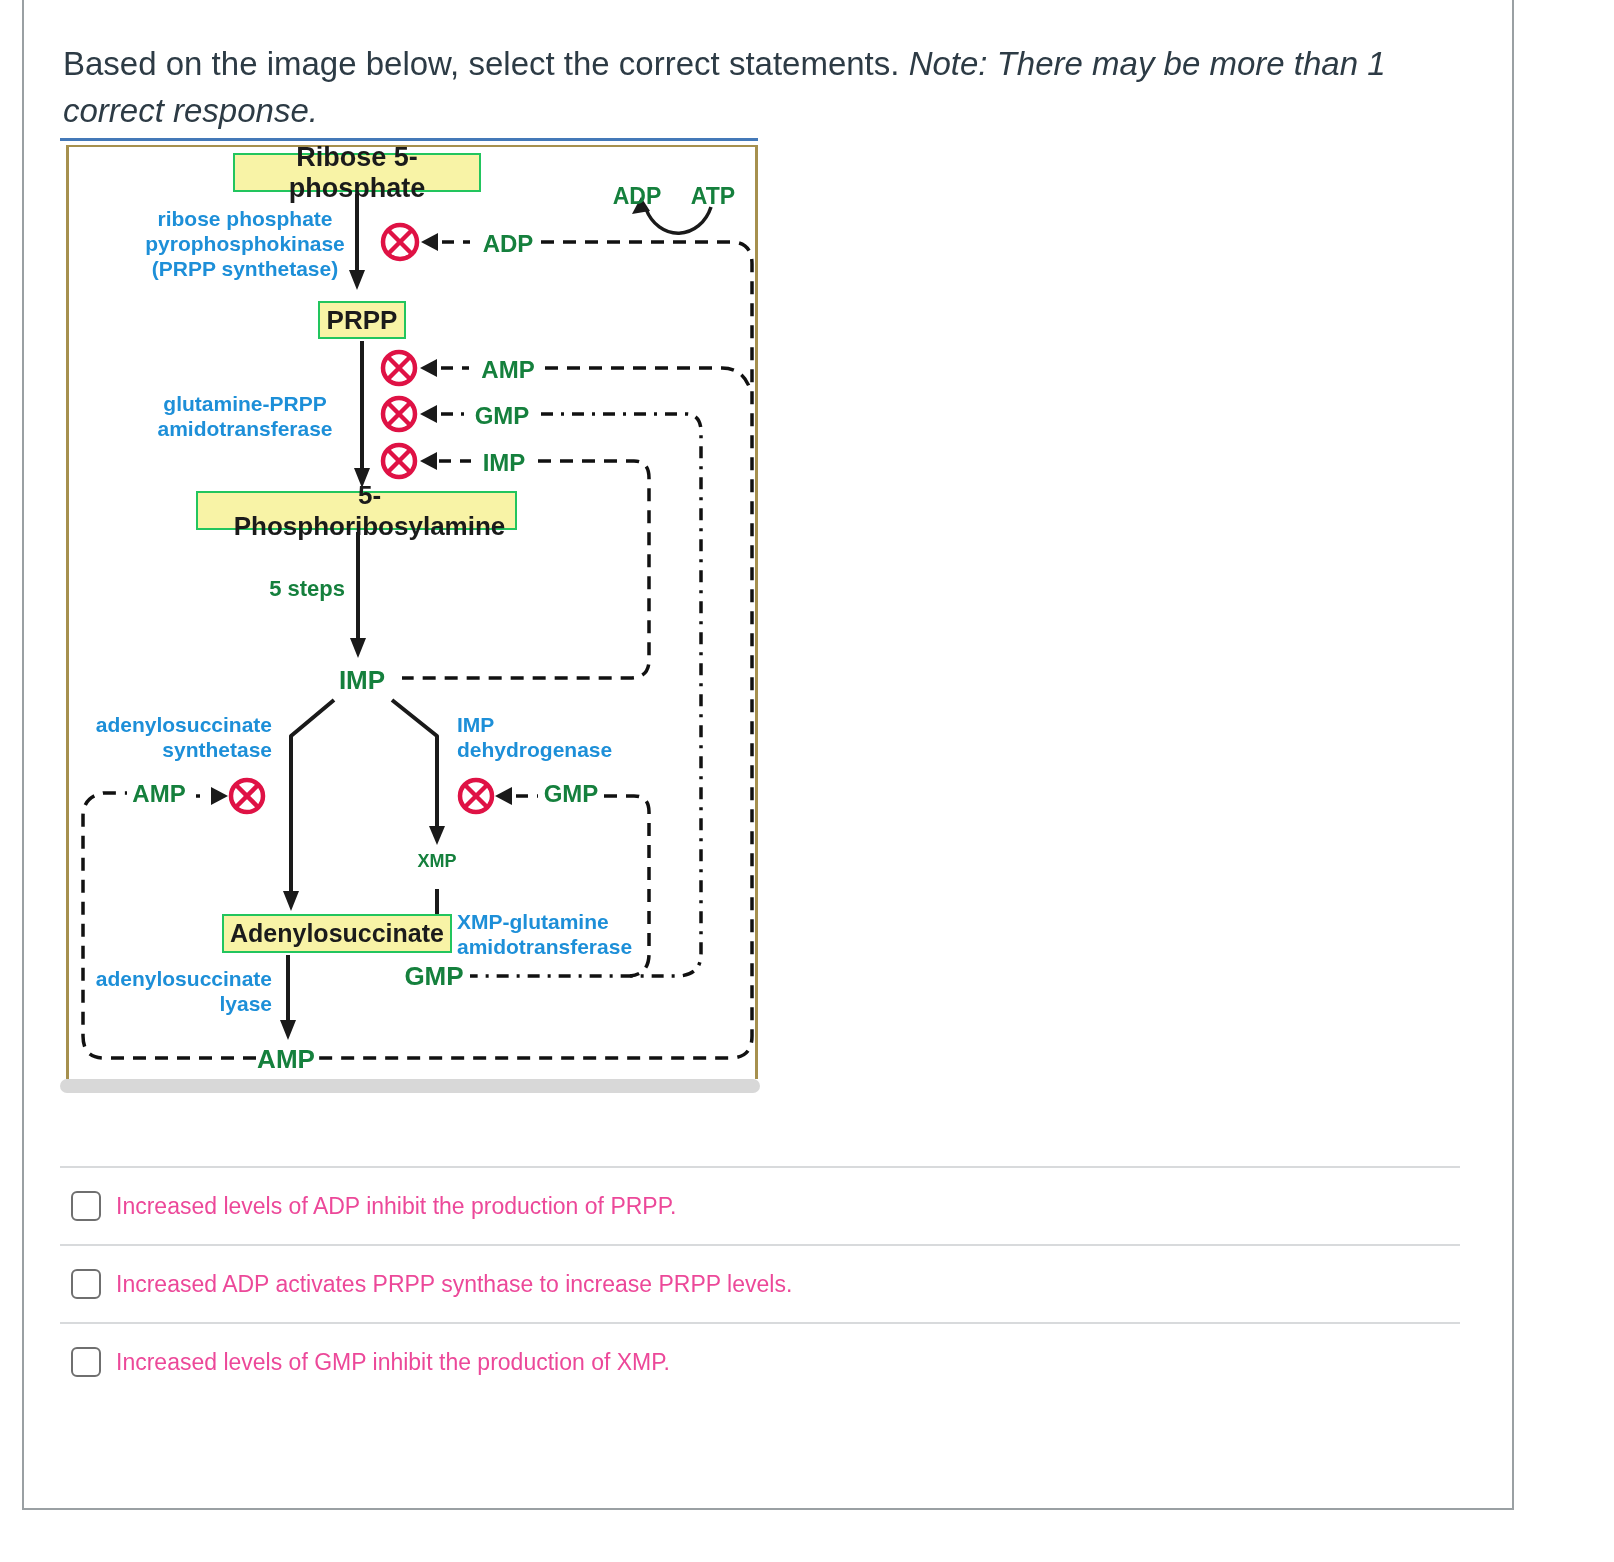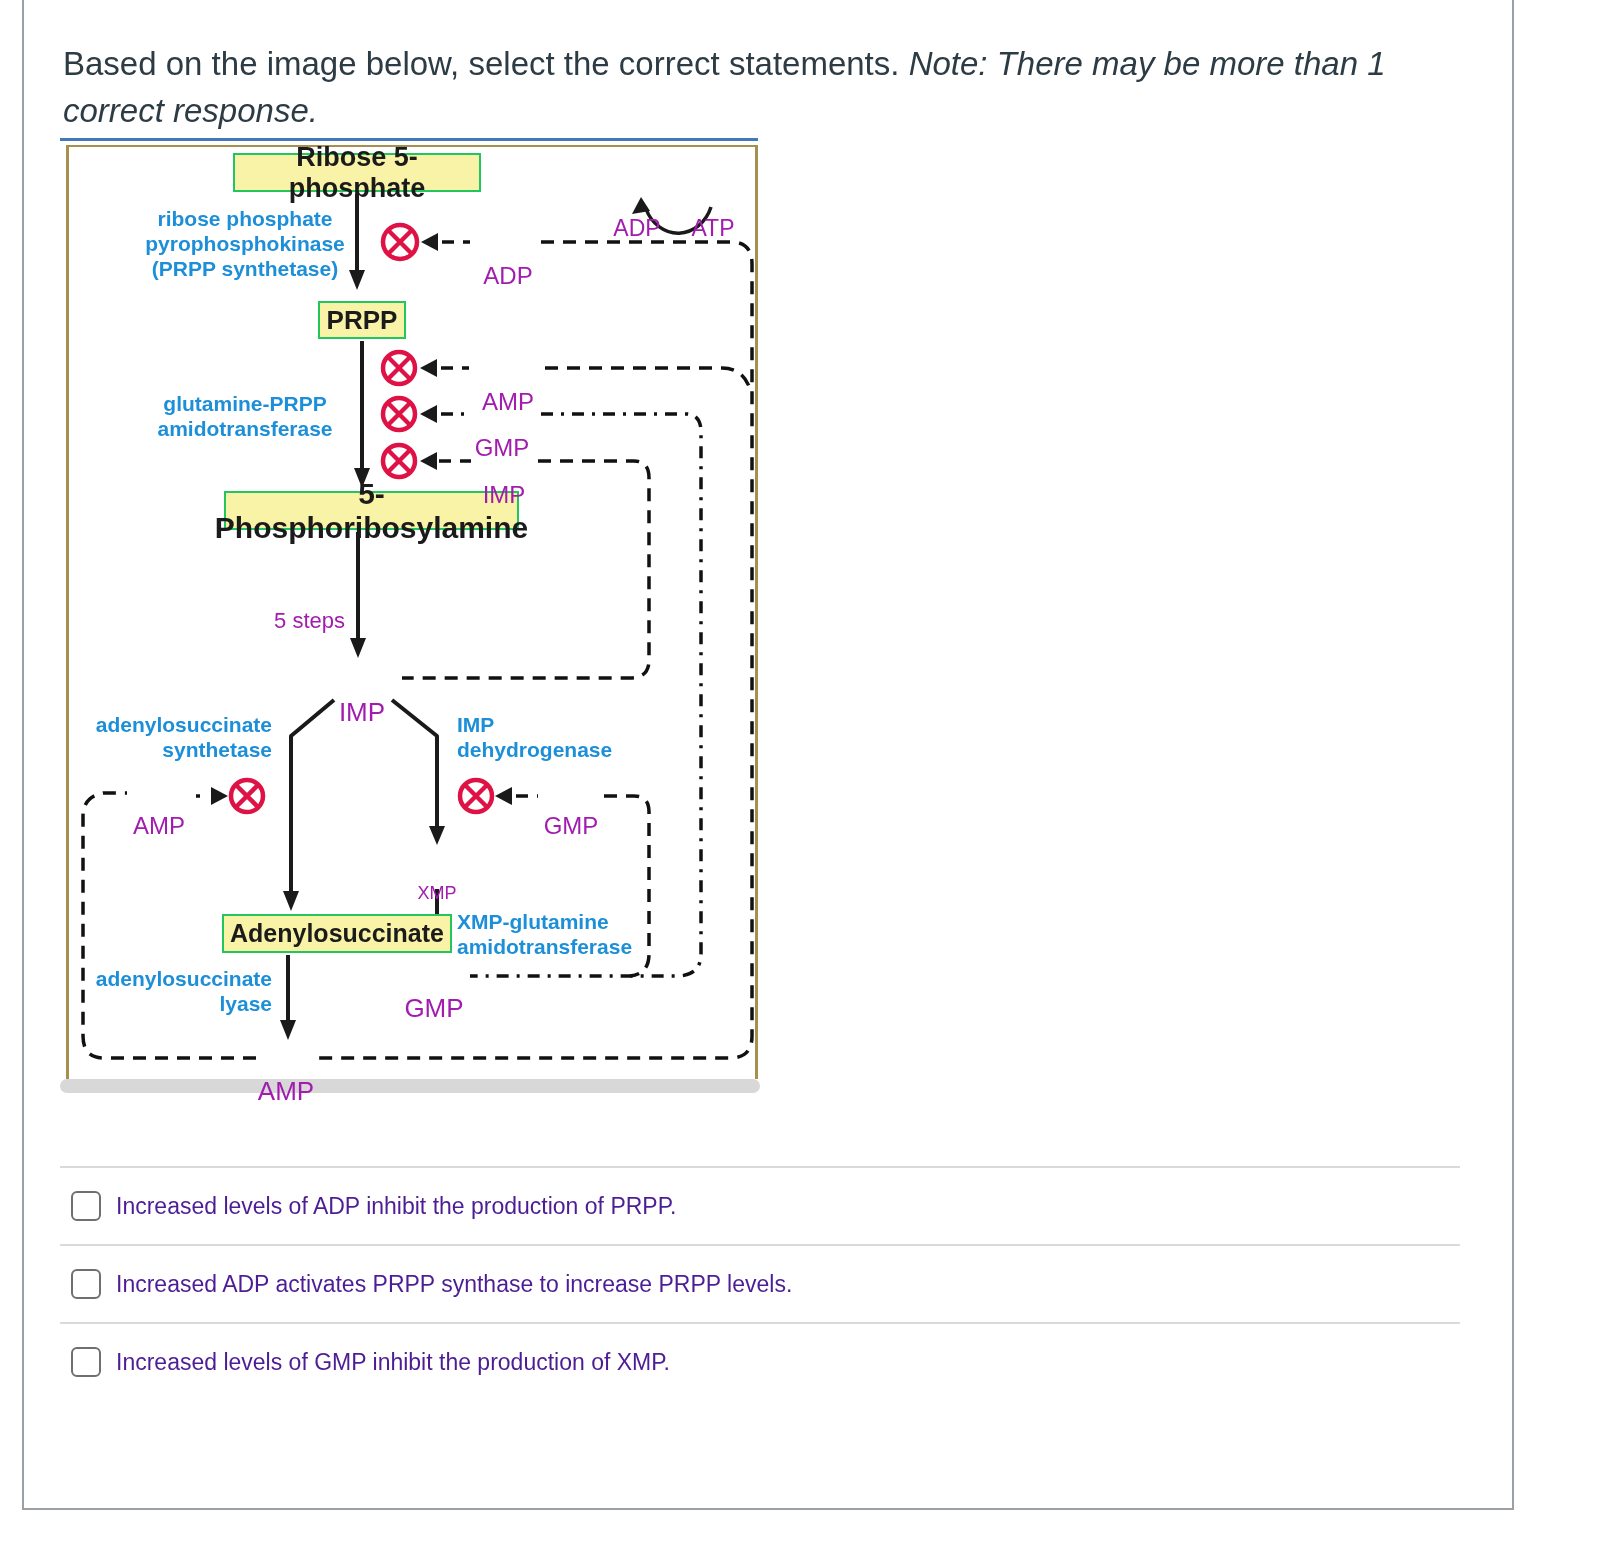--- a/index.html
+++ b/index.html
@@ -15,28 +15,28 @@
   
   .blue-rule{left:60px;top:138px;width:698px;height:3px;background:var(--top-line-blue,#4479b8);}
   .fig-border{left:66px;top:145px;width:686px;height:932px;background:#fff;
     border:3px solid var(--border-tan,#a6904e);border-top-width:2px;border-bottom:none;}
   .shadow-bar{left:60px;top:1079px;width:700px;height:14px;background:#d8d8d8;border-radius:7px;}
   svg.diagram{left:0;top:0;}
   
   .ybox{background:var(--box-fill,#f8f3a6);border:2px solid #22c55e;color:#1b1b1b;
     font-weight:bold;text-align:center;display:flex;align-items:center;justify-content:center;}
   .enzyme{color:var(--enzyme-blue,#1d8fd8);font-weight:bold;font-size:21px;line-height:25px;white-space:pre-line;}
-  .blabel{color:#a21caf;font-weight:normal;white-space:nowrap;margin-top:32px;}
+  .blabel{color:#15803d;font-weight:bold;white-space:nowrap;}
   .ctr{text-align:center;} .rgt{text-align:right;}
   
   .options{left:60px;top:1166px;width:1400px;}
   .opt-row{height:76px;border-top:2px solid #d8dadc;display:flex;align-items:center;}
   .cb{width:26px;height:26px;border:2px solid #6f6f6f;border-radius:6px;background:#fff;
       margin-left:11px;margin-right:15px;flex:0 0 auto;}
-  .opt-label{font-size:23px;color:#4c1d95;text-align:center;}
+  .opt-label{font-size:23px;color:#ec4899;text-align:center;}
 </style>
 </head>
 <body>
 
 <div class="abs card-frame"></div>
 
 <div class="abs question">
   <span>Based on the image below, select the correct statements. </span><span class="it">Note: There may be more than 1 correct response.</span>
 </div>
 
@@ -128,21 +128,21 @@
     <g>
         <circle cx="476" cy="796" r="16"></circle>
         <line x1="465" y1="785" x2="487" y2="807"></line>
         <line x1="465" y1="807" x2="487" y2="785"></line>
       </g>
   </g>
 </svg>
 
 <div class="abs ybox" style="left:233px;top:153px;width:244px;height:35px;font-size:27px;">Ribose 5-phosphate</div>
 <div class="abs ybox" style="left:318px;top:301px;width:84px;height:34px;font-size:26px;">PRPP</div>
-<div class="abs ybox" style="left:224px;top:491px;width:291px;height:35px;font-size:30px;">5-Phosphoribosylamine</div>
+<div class="abs ybox" style="left:196px;top:491px;width:291px;height:35px;font-size:26px;padding-left:26px;">5-Phosphoribosylamine</div>
 <div class="abs ybox" style="left:222px;top:914px;width:226px;height:35px;font-size:25px;">Adenylosuccinate</div>
 
 <div class="abs enzyme ctr" style="left:130px;top:206px;width:230px;">ribose phosphate
 pyrophosphokinase
 (PRPP synthetase)</div>
 <div class="abs enzyme ctr" style="left:130px;top:391px;width:230px;">glutamine-PRPP
 amidotransferase</div>
 <div class="abs enzyme rgt" style="left:90px;top:712px;width:182px;">adenylosuccinate
 synthetase</div>
 <div class="abs enzyme" style="left:457px;top:712px;width:210px;">IMP

